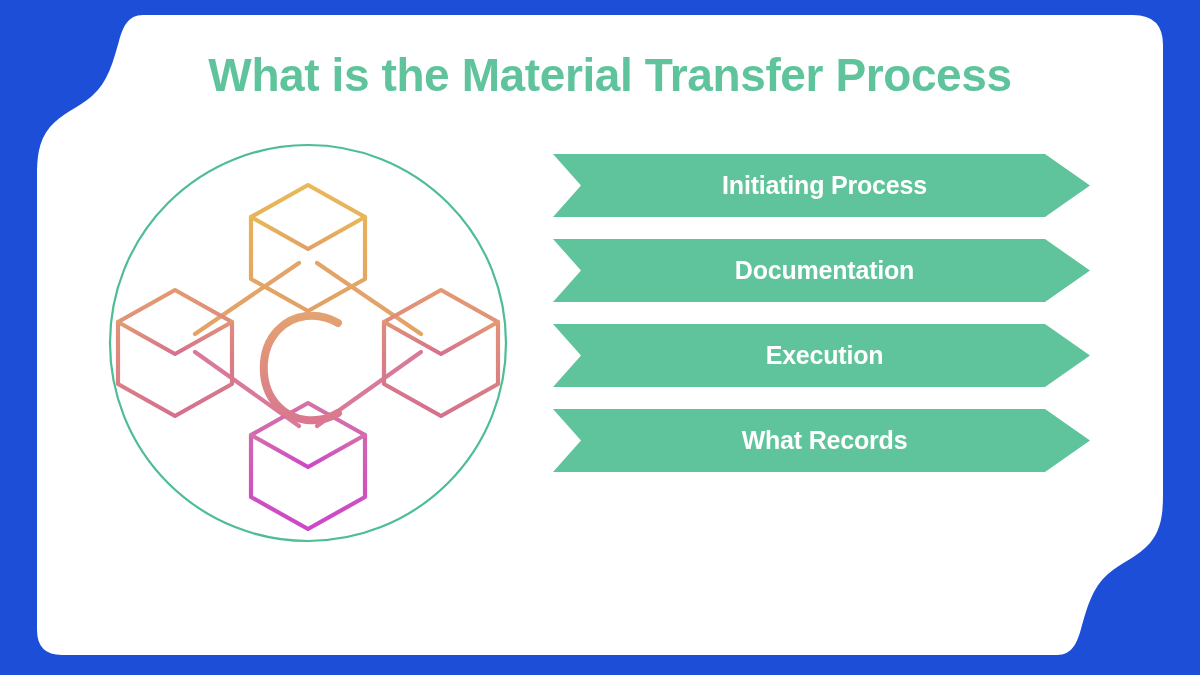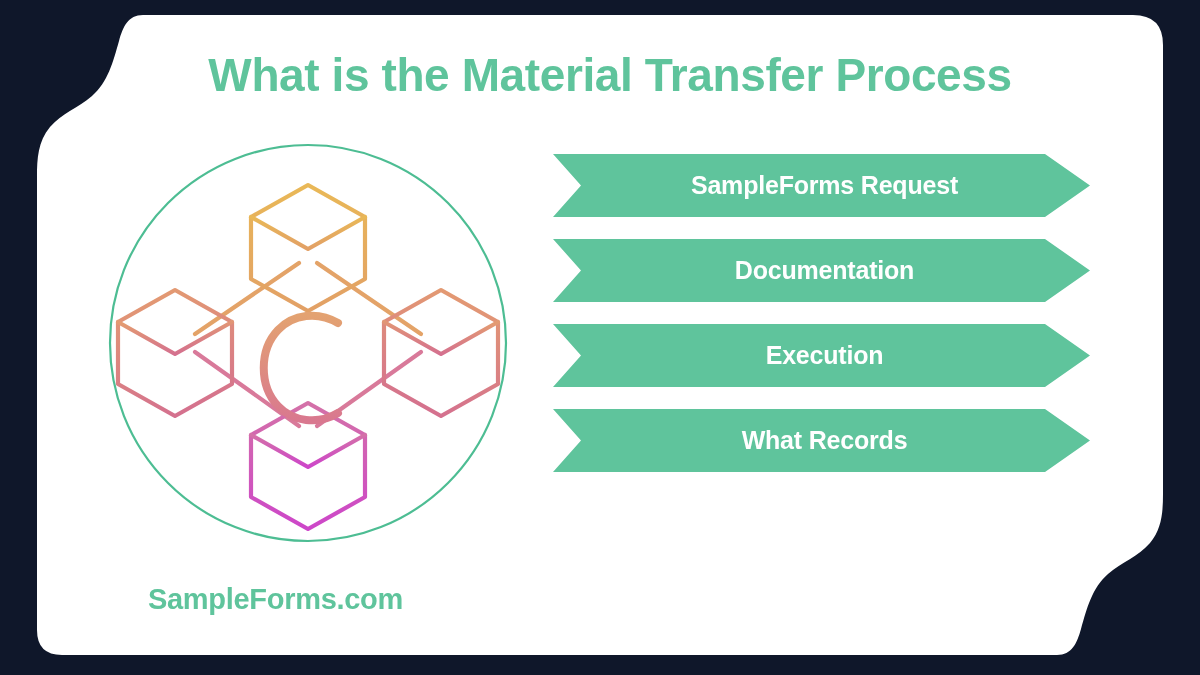--- a/index.html
+++ b/index.html
@@ -11,21 +11,21 @@
     width: 1200px;
     height: 675px;
     font-family: "Liberation Sans", sans-serif;
     overflow: hidden;
   }
 
   #infographic {
     position: relative;
     width: 1200px;
     height: 675px;
-    background: #0f172a;
+    background: #1d4ed8;
     overflow: hidden;
   }
 
   
   #card-shape {
     position: absolute;
     left: 0;
     top: 0;
     width: 1200px;
     height: 675px;
@@ -208,33 +208,32 @@
       <path d="M 188 163 L 188 178"></path>
       <path d="M 213 163 L 213 176"></path>
       <path d="M 188 282 L 188 297"></path>
       <path d="M 213 284 L 213 297"></path>
     </g>
   </svg>
 
   <div id="banner-list">
 
     <div class="banner">
-      <span class="banner-label">SampleForms Request</span>
+      <span class="banner-label">Initiating Process</span>
     </div>
 
 
     <div class="banner">
       <span class="banner-label">Documentation</span>
     </div>
 
     <div class="banner">
       <span class="banner-label">Execution</span>
     </div>
 
     <div class="banner">
       <span class="banner-label">What Records</span>
     </div>
 
   </div>
 
-  <div id="footer-brand">SampleForms.com</div>
 
 </div>
 
 </body></html>

